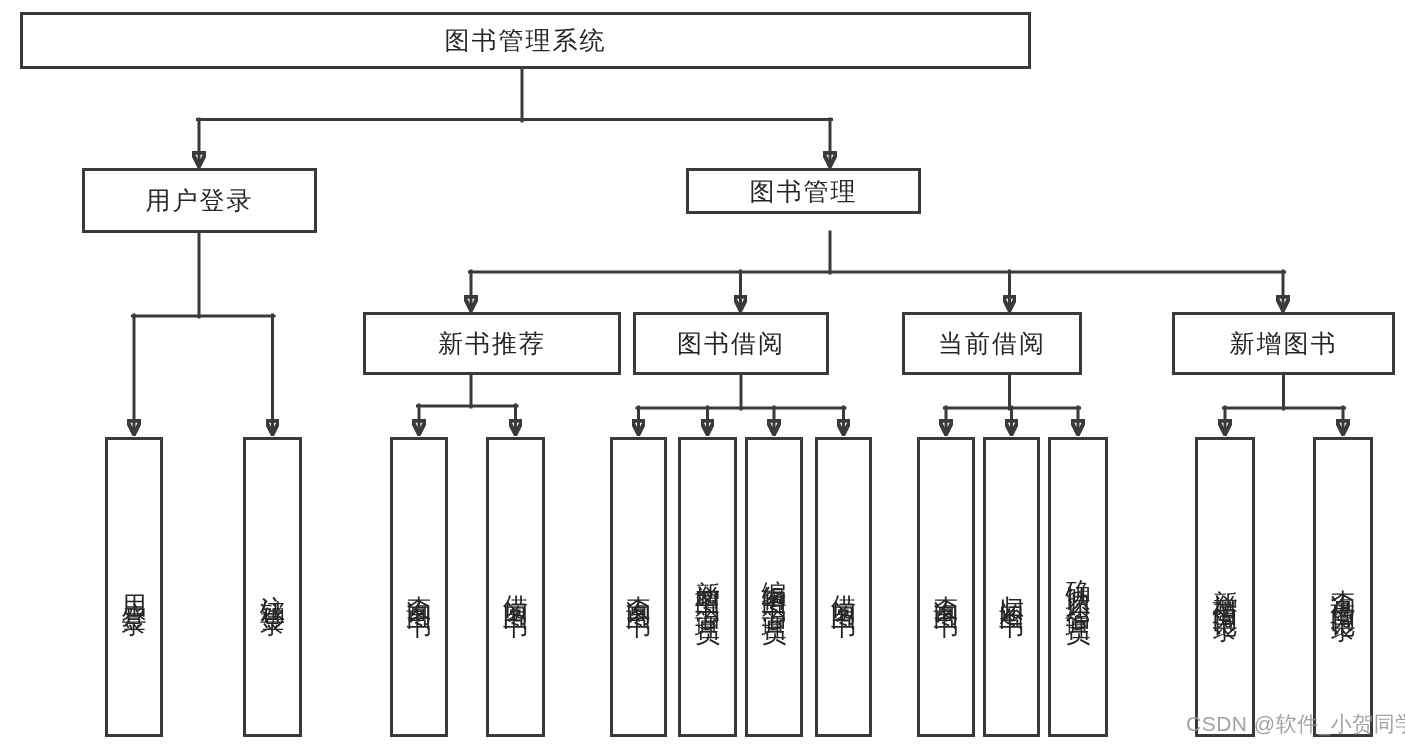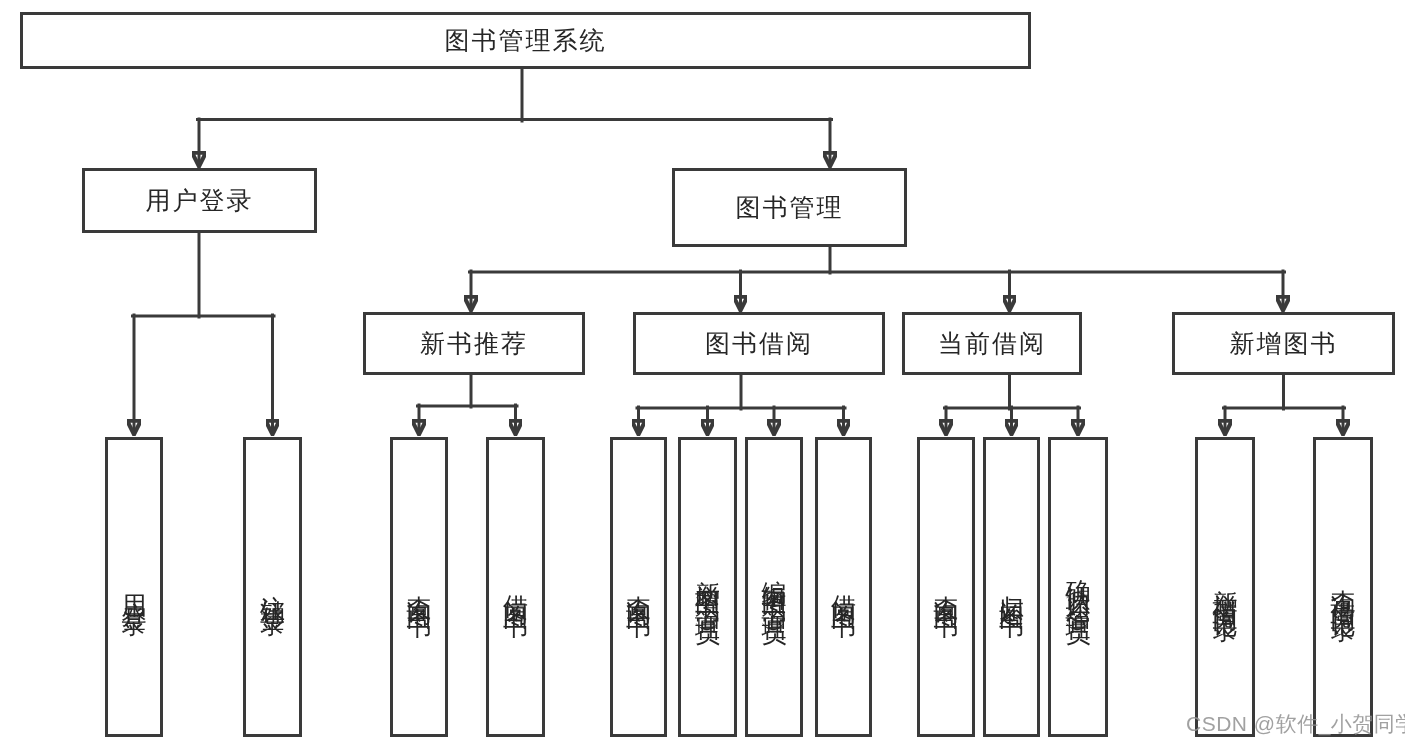--- a/index.html
+++ b/index.html
@@ -106,24 +106,24 @@
 
     <path d="M1283.5,374 L1283.5,409"></path>
     <path d="M1223.5,408 L1344.5,408"></path>
     <path d="M1225,407 L1225,433" marker-end="url(#arrow)"></path>
     <path d="M1343,407 L1343,433" marker-end="url(#arrow)"></path>
   </svg>
 
   <div class="box h" style="left:20px; top:12px; width:1011px; height:57px;">图书管理系统</div>
 
   <div class="box h" style="left:82px; top:168px; width:235px; height:65px;">用户登录</div>
-  <div class="box h" style="left:672px; top:168px; width:235px; height:79px;font-family:Liberation Serif, serif;">图书管理</div>
+  <div class="box h" style="left:686px; top:168px; width:235px; height:46px;font-family:Liberation Serif, serif;">图书管理</div>
 
-  <div class="box h" style="left:363px; top:312px; width:222px; height:63px;">新书推荐</div>
-  <div class="box h" style="left:633px; top:312px; width:252px; height:63px;">图书借阅</div>
+  <div class="box h" style="left:363px; top:312px; width:258px; height:63px;">新书推荐</div>
+  <div class="box h" style="left:633px; top:312px; width:196px; height:63px;">图书借阅</div>
   <div class="box h" style="left:902px; top:312px; width:180px; height:63px;">当前借阅</div>
   <div class="box h" style="left:1172px; top:312px; width:223px; height:63px;">新增图书</div>
 
   <div class="box v" style="left:105px; top:437px; width:58px; height:300px;">
     <span class="vtext">用户登录</span>
   </div>
   <div class="box v" style="left:243px; top:437px; width:59px; height:300px;">
     <span class="vtext">注销登录</span>
   </div>
 

